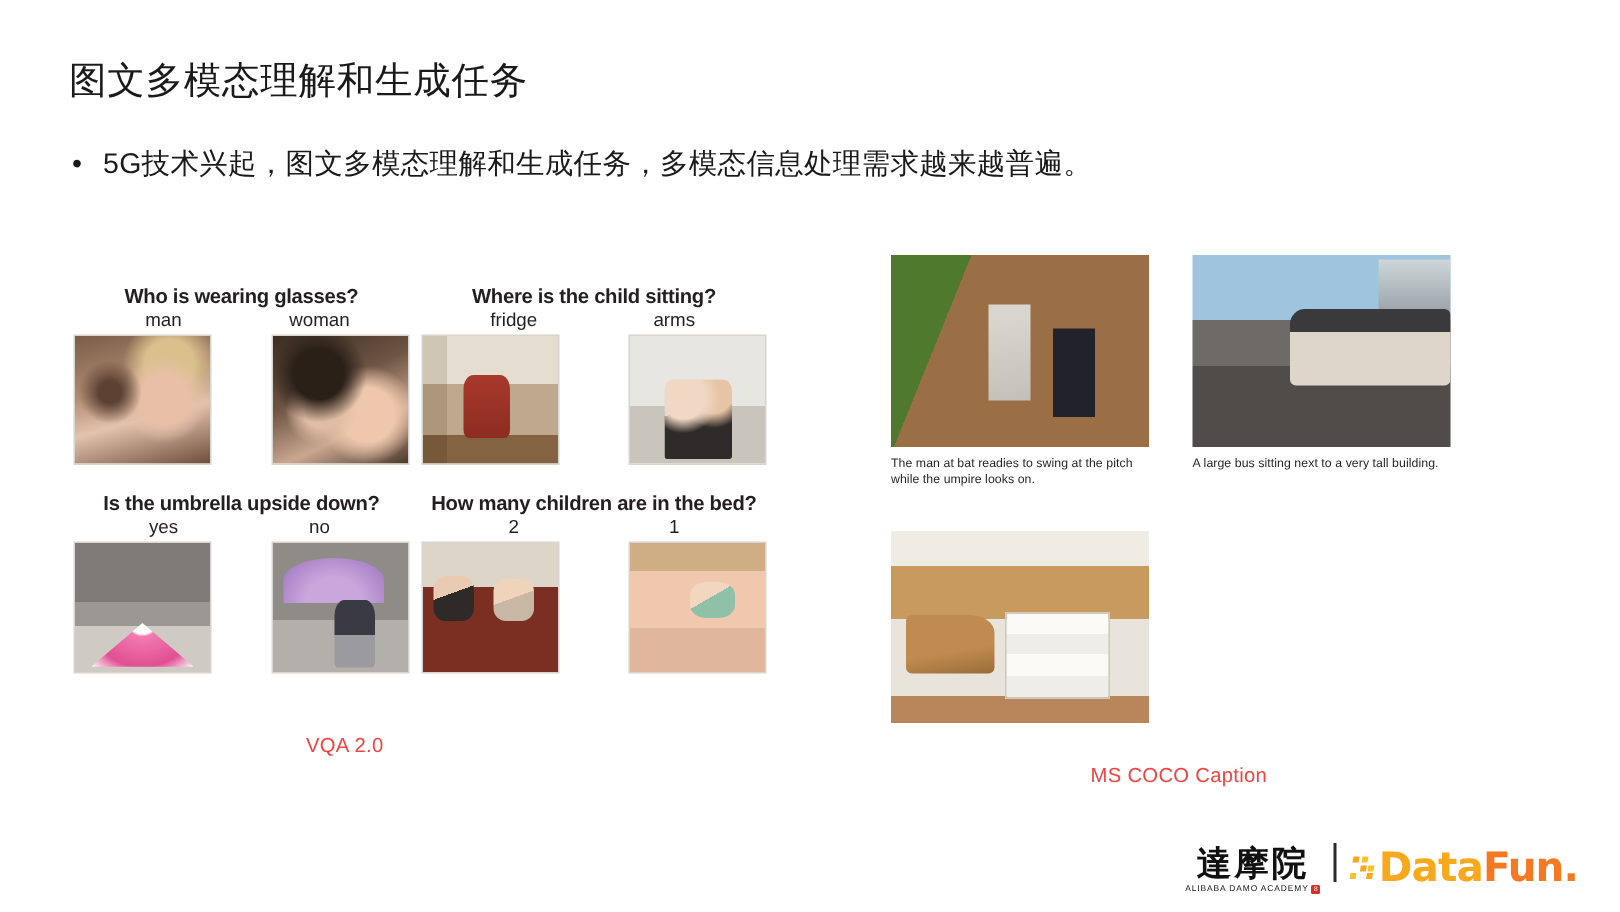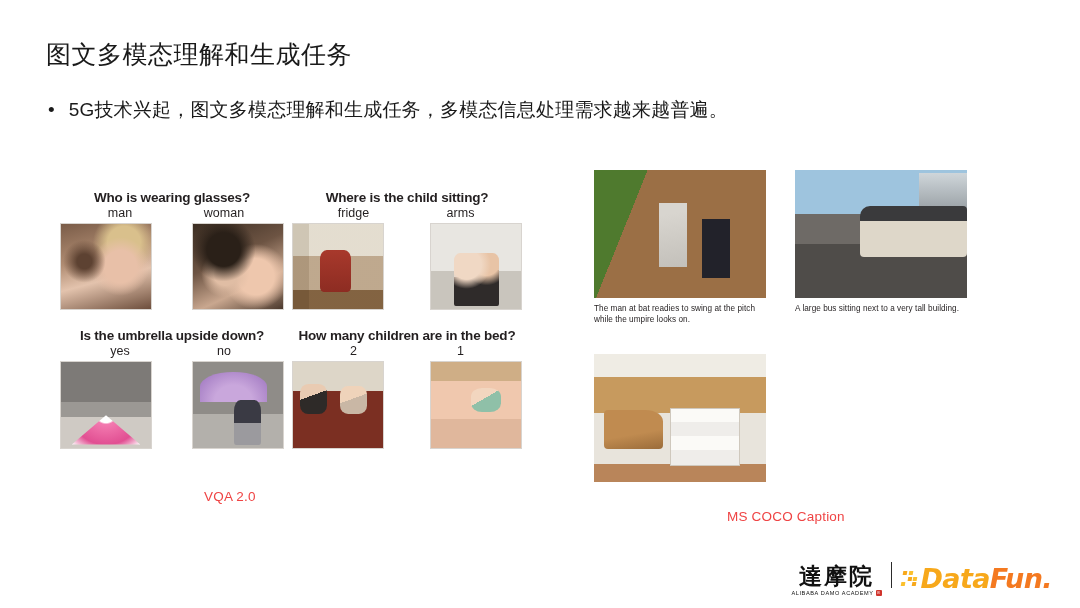--- a/index.html
+++ b/index.html
@@ -48,21 +48,21 @@
     letter-spacing: 0.2px;
   }
 
   
   .figure {
     position: absolute;
   }
 
   
   #vqa-figure {
-    left: 56px;
+    left: 45px;
     top: 190px;
     width: 470px;
     height: 275px;
   }
   .vqa-grid {
     display: grid;
     grid-template-columns: 232px 238px;
     grid-template-rows: 138px 138px;
   }
   .vqa-cell { position: relative; }
@@ -386,21 +386,20 @@
     grid-template-columns: repeat(3, 4px);
     grid-template-rows: repeat(3, 4px);
     gap: 1.6px;
     margin-right: 3px;
     transform: skewX(-10deg);
   }
   .dots-grid i { display: block; width: 4px; height: 4px; }
   .datafun-text {
     font-family: "DejaVu Sans", "Liberation Sans", sans-serif;
     font-weight: bold;
-    font-style: italic;
     font-size: 27px;
     line-height: 27px;
     letter-spacing: -0.6px;
   }
   .df-data { color: #f7a81b; }
   .df-fun { color: #f47920; }
 </style>
 </head>
 <body>
 

